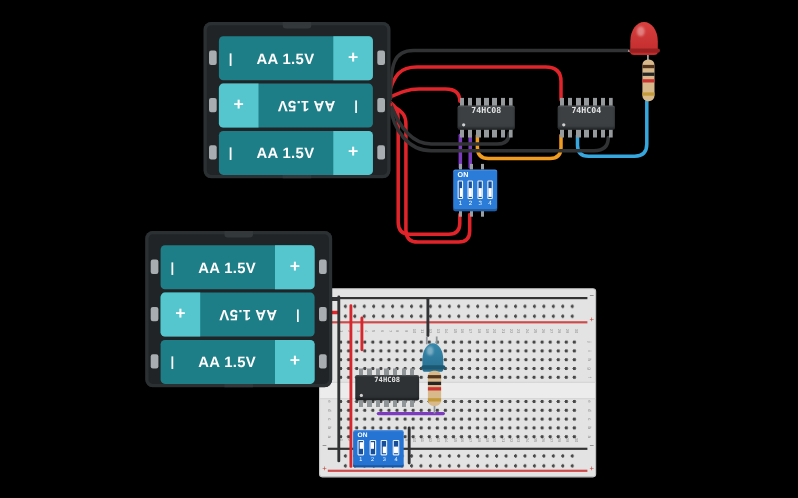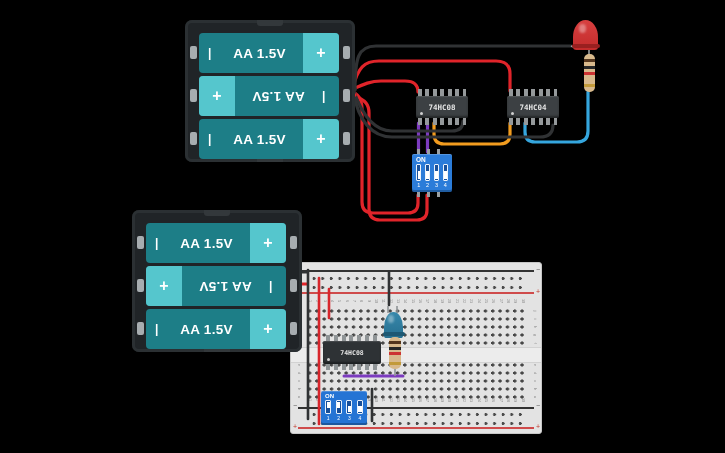--- a/index.html
+++ b/index.html
@@ -23,21 +23,21 @@
   .cell .clabel{flex:1;text-align:center;color:#fff;font-weight:bold;font-size:13.5px;letter-spacing:.3px;}
   .cell .cap{width:36px;align-self:stretch;background:#55c6cd;border-radius:0 4px 4px 0;
              display:flex;align-items:center;justify-content:center;color:#fff;font-size:16px;font-weight:bold;}
   .cell.flipped{flex-direction:row-reverse;}
   .cell.flipped .cap{border-radius:4px 0 0 4px;}
   .cell.flipped .clabel{transform:rotate(180deg);}
   .cell.flipped .minus{margin:0 9px 0 0;}
 
   
   .ic{position:absolute;background:#3c4043;border-radius:2px;z-index:3;
-      display:flex;align-items:center;justify-content:center;
+      display:flex;justify-content:center;
       box-shadow:inset 0 -2px 2px rgba(0,0,0,.4), inset 0 1px 1px rgba(255,255,255,.12);}
   .ic .ic-label{color:#e4e4e4;font-family:"DejaVu Sans Mono",monospace;font-weight:bold;}
   .ic .pin1dot{position:absolute;left:4px;bottom:3px;width:3px;height:3px;border-radius:50%;background:#cfcfcf;}
   .ic::before,.ic::after{content:'';position:absolute;left:2px;right:2px;height:7px;
       background:repeating-linear-gradient(90deg,#95999b 0 4px,transparent 4px 7.43px);}
   .ic::before{top:-7px;} .ic::after{bottom:-7px;}
   .ic.sch1{left:416px;top:96px;width:52px;height:22px;} .ic.sch1 .ic-label{font-size:7.5px;}
   .ic.sch2{left:507px;top:96px;width:52px;height:22px;} .ic.sch2 .ic-label{font-size:7.5px;}
   .ic.bb{left:323px;top:341px;width:58px;height:23px;background:#2e3235;}
   .ic.bb .ic-label{font-size:6.5px;}

